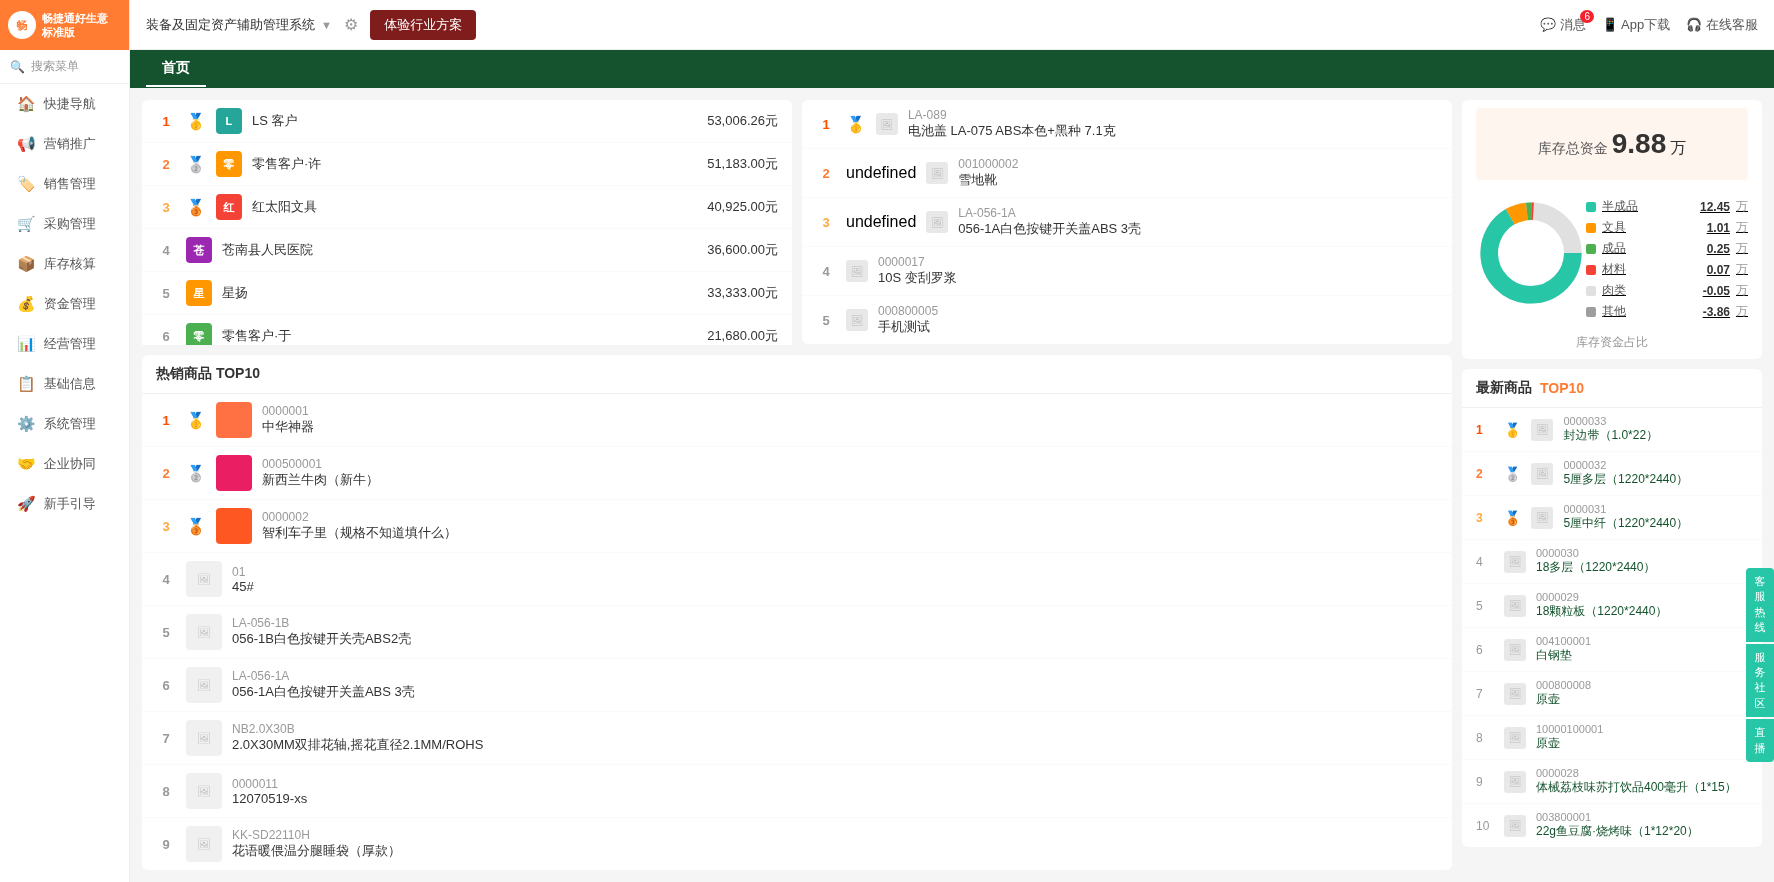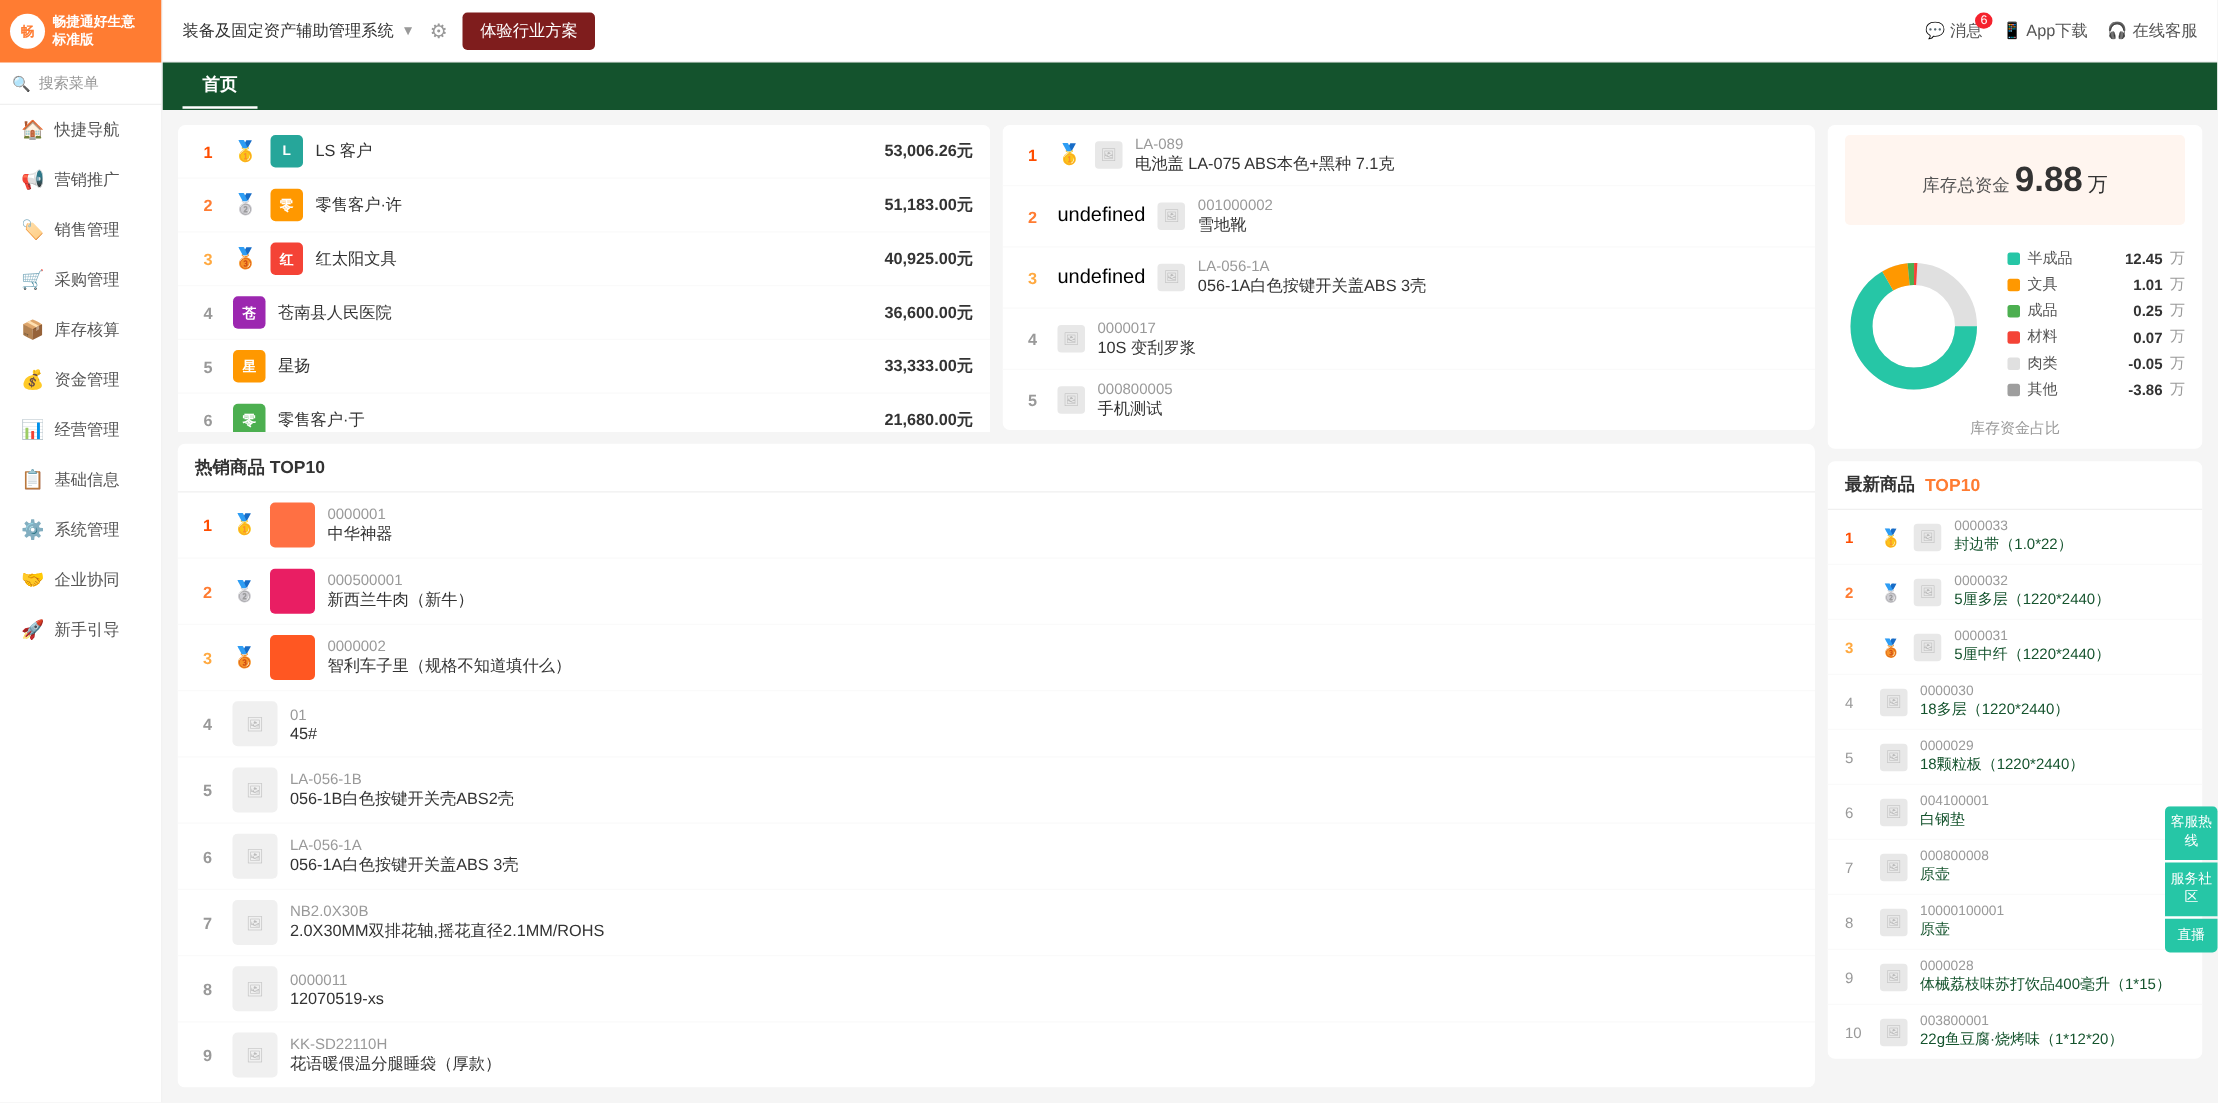--- a/index.html
+++ b/index.html
@@ -199,21 +199,21 @@
       flex: 1;
       font-size: 13px;
       color: #333;
       white-space: nowrap;
       overflow: hidden;
       text-overflow: ellipsis;
     }
     .rank-value {
       font-size: 13px;
       color: #333;
-      font-weight: bold;
+      font-weight: normal;
       flex-shrink: 0;
     }
 
     
     .hot-row {
       display: flex;
       align-items: center;
       padding: 8px 14px;
       border-bottom: 1px solid #fafafa;
       gap: 10px;
@@ -243,23 +243,23 @@
     .inventory-total .amount {
       font-size: 28px;
       font-weight: bold;
       color: #333;
     }
     .inventory-total .unit { font-size: 16px; color: #333; }
     .inventory-bg { background: #fff5ef; border-radius: 4px; margin: 8px 14px; padding: 6px 10px; }
 
     .chart-area {
       display: flex;
-      align-items: center;
+      align-items: flex-start;
       padding: 10px 14px;
-      gap: 20px;
+      text-decoration: underline;
     }
     .donut-container {
       position: relative;
       width: 110px;
       height: 110px;
       flex-shrink: 0;
     }
     .donut-container svg { width: 110px; height: 110px; }
     .legend { flex: 1; }
     .legend-item {
@@ -323,21 +323,21 @@
       position: fixed;
       right: 0;
       bottom: 120px;
       display: flex;
       flex-direction: column;
       gap: 2px;
     }
     .float-btn {
       background: #26c6a6;
       color: #fff;
-      width: 42px;
+      width: 28px;
       padding: 6px 4px;
       font-size: 11px;
       text-align: center;
       cursor: pointer;
       line-height: 1.4;
     }
     .float-btn:first-child { border-radius: 4px 4px 0 0; }
     .float-btn:last-child { border-radius: 0 0 4px 4px; }
 
     .two-col {

